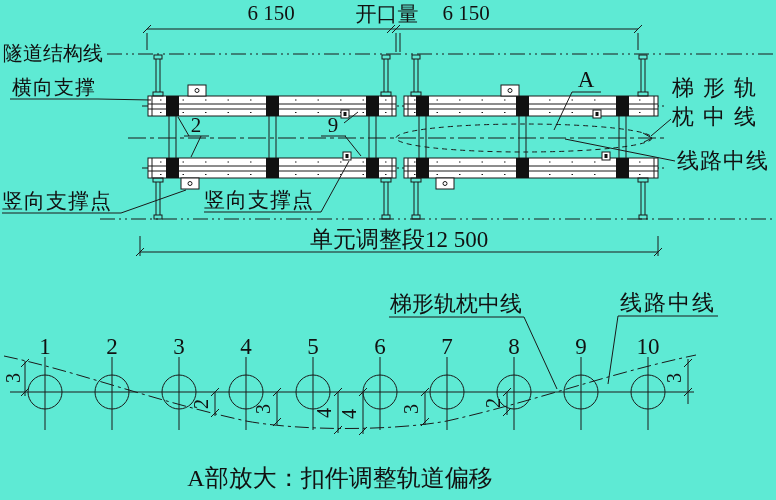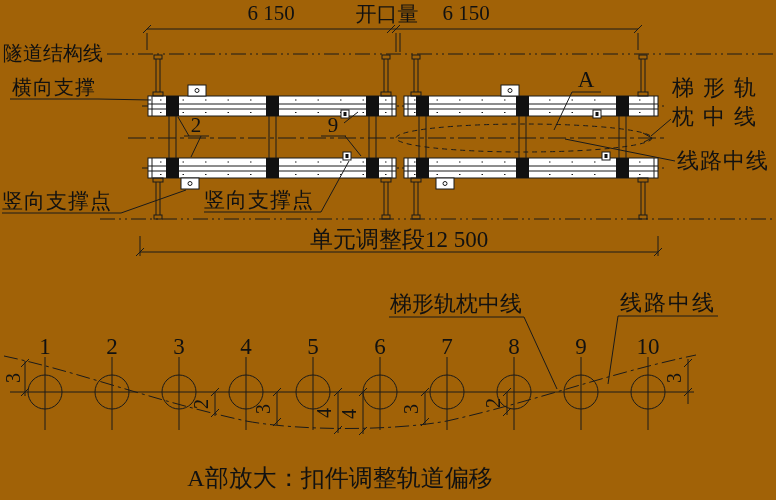--- a/index.html
+++ b/index.html
@@ -1,16 +1,16 @@
 <!DOCTYPE html>
 <html><head>
 <meta charset="utf-8">
 <style>
   html,body{margin:0;padding:0;background:#fff;}
-  .canvas{position:relative;width:776px;height:500px;background:#a16207;overflow:hidden;
+  .canvas{position:relative;width:776px;height:500px;background:#5eead4;overflow:hidden;
           font-family:"Liberation Serif","DejaVu Serif",serif;}
   svg{position:absolute;left:0;top:0;}
   svg line,svg path,svg rect,svg circle,svg ellipse{stroke:#1a1a1a;stroke-width:1;fill:none;}
   svg rect.fillw{fill:#fff;}
   svg rect.blk{fill:#111;stroke:none;}
   svg text{fill:#111;stroke:none;font-family:"Liberation Serif","DejaVu Serif",serif;}
   .cn{font-size:20px;}
   .cn21{font-size:21px;}
   .cn22{font-size:22px;}
   .num{font-size:21px;}

